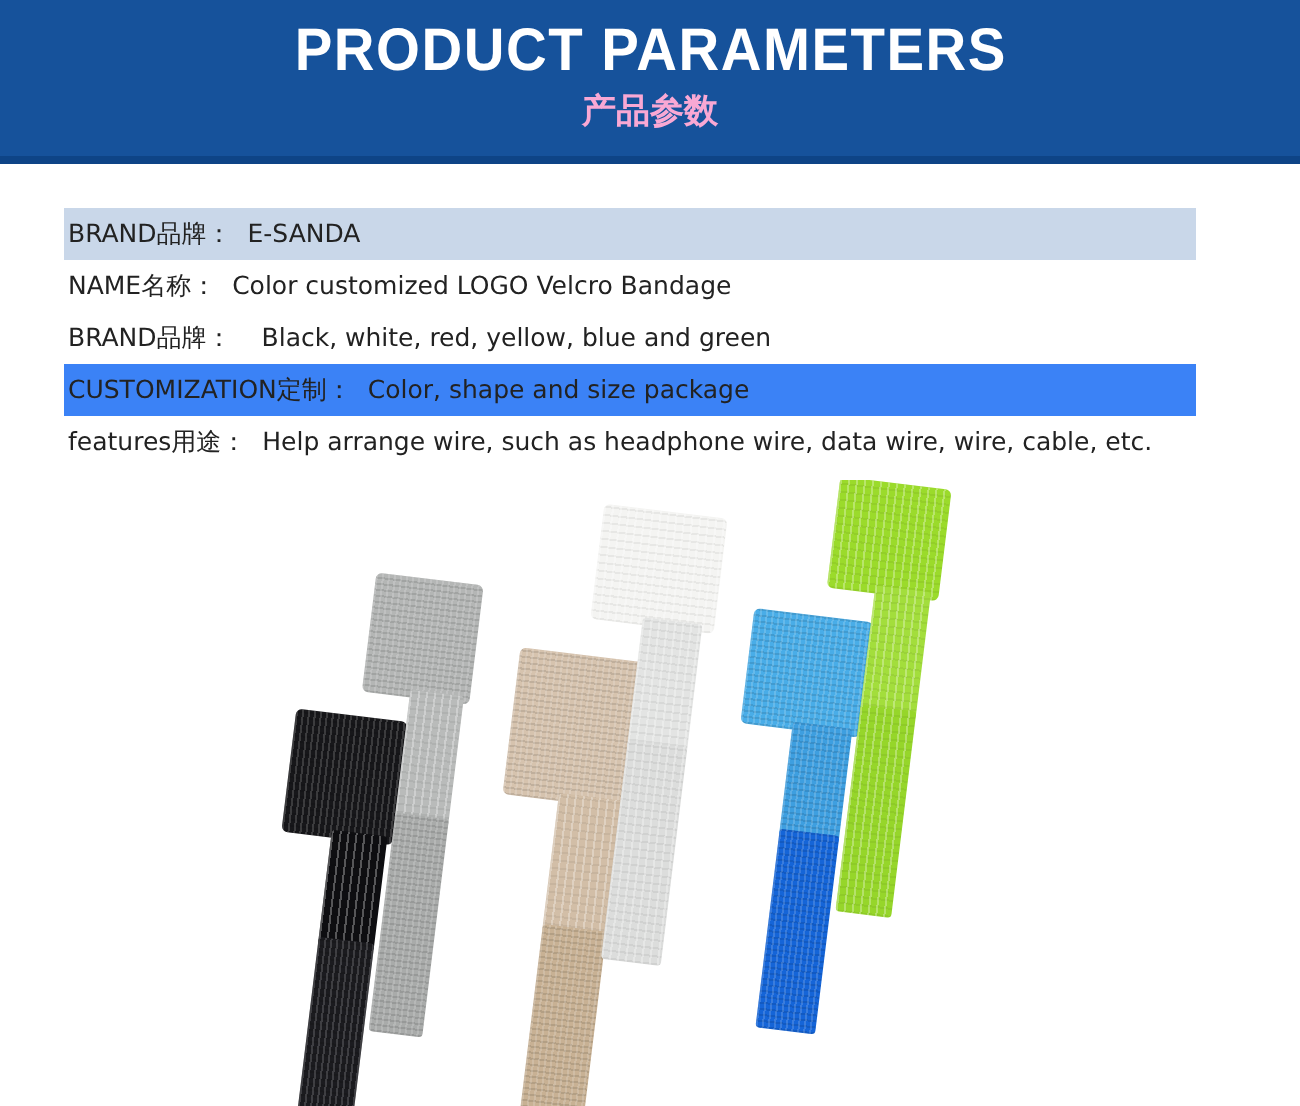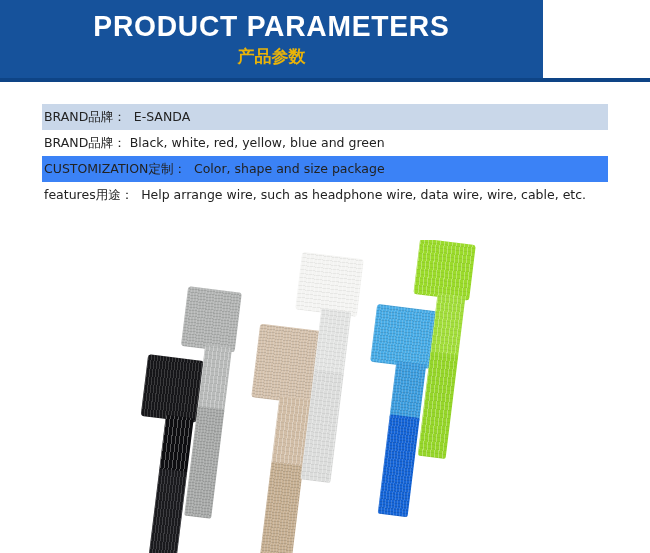--- a/index.html
+++ b/index.html
@@ -10,21 +10,21 @@
   body {
     width: 650px;
     height: 553px;
     overflow: hidden;
     font-family: "Liberation Sans", "DejaVu Sans", sans-serif;
     position: relative;
   }
 
   
   .header-banner {
-    width: 543px;
+    width: 650px;
     height: 82px;
     background: #16529B;
     position: relative;
     display: flex;
     flex-direction: column;
     align-items: center;
     justify-content: flex-start;
     box-sizing: border-box;
     padding-top: 9px;
   }
@@ -54,21 +54,21 @@
     left: 0;
     bottom: 0;
     width: 650px;
     height: 4px;
     background: #0E4486;
   }
 
   
   .spec-table {
     position: absolute;
-    left: 42px;
+    left: 32px;
     top: 104px;
     width: 566px;
   }
   .spec-row {
     height: 26px;
     line-height: 26px;
     font-size: 12.5px;
     color: #2b2b2b;
     white-space: nowrap;
     padding-left: 2px;
@@ -125,36 +125,40 @@
       repeating-linear-gradient(90deg, rgba(255,255,255,0.30) 0 1px, rgba(0,0,0,0.0) 1px 4px),
       repeating-linear-gradient(0deg, rgba(0,0,0,0.05) 0 1px, rgba(255,255,255,0.0) 1px 4px);
     pointer-events: none;
   }
 </style>
 </head>
 <body>
 
 <div class="header-banner" style="background: rgb(22, 82, 155);">
   <div class="header-title" style="color: rgb(255, 255, 255);">PRODUCT PARAMETERS</div>
-  <div class="header-subtitle" style="color: #eab308;">产品参数</div>
+  <div class="header-subtitle" style="color: #f9a8d4;">产品参数</div>
   <div class="header-underline" style="background: rgb(14, 68, 134);"></div>
 </div>
 
 <div class="spec-table">
 
   <div class="spec-row shaded" style="background: rgb(201, 215, 233);">
     <span class="spec-label">BRAND品牌：</span>
     <span class="spec-value" style="margin-left: 4px;">E-SANDA</span>
   </div>
 
+  <div class="spec-row plain" style="background: rgb(255, 255, 255);">
+    <span class="spec-label">NAME名称：</span>
+    <span class="spec-value" style="margin-left: 4px;">Color customized LOGO Velcro Bandage</span>
+  </div>
 
 
   <div class="spec-row plain" style="background: rgb(255, 255, 255);">
     <span class="spec-label">BRAND品牌：</span>
-    <span class="spec-value" style="margin-left: 0;">Black, white, red, yellow, blue and green</span>
+    <span class="spec-value" style="margin-left: 11px;">Black, white, red, yellow, blue and green</span>
   </div>
 
   <div class="spec-row shaded" style="background: #3b82f6;">
     <span class="spec-label">CUSTOMIZATION定制：</span>
     <span class="spec-value" style="margin-left: 4px;">Color, shape and size package</span>
   </div>
 
   <div class="spec-row plain" style="background: rgb(255, 255, 255);">
     <span class="spec-label">features用途：</span>
     <span class="spec-value" style="margin-left: 4px;">Help arrange wire, such as headphone wire, data wire, wire, cable, etc.</span>

